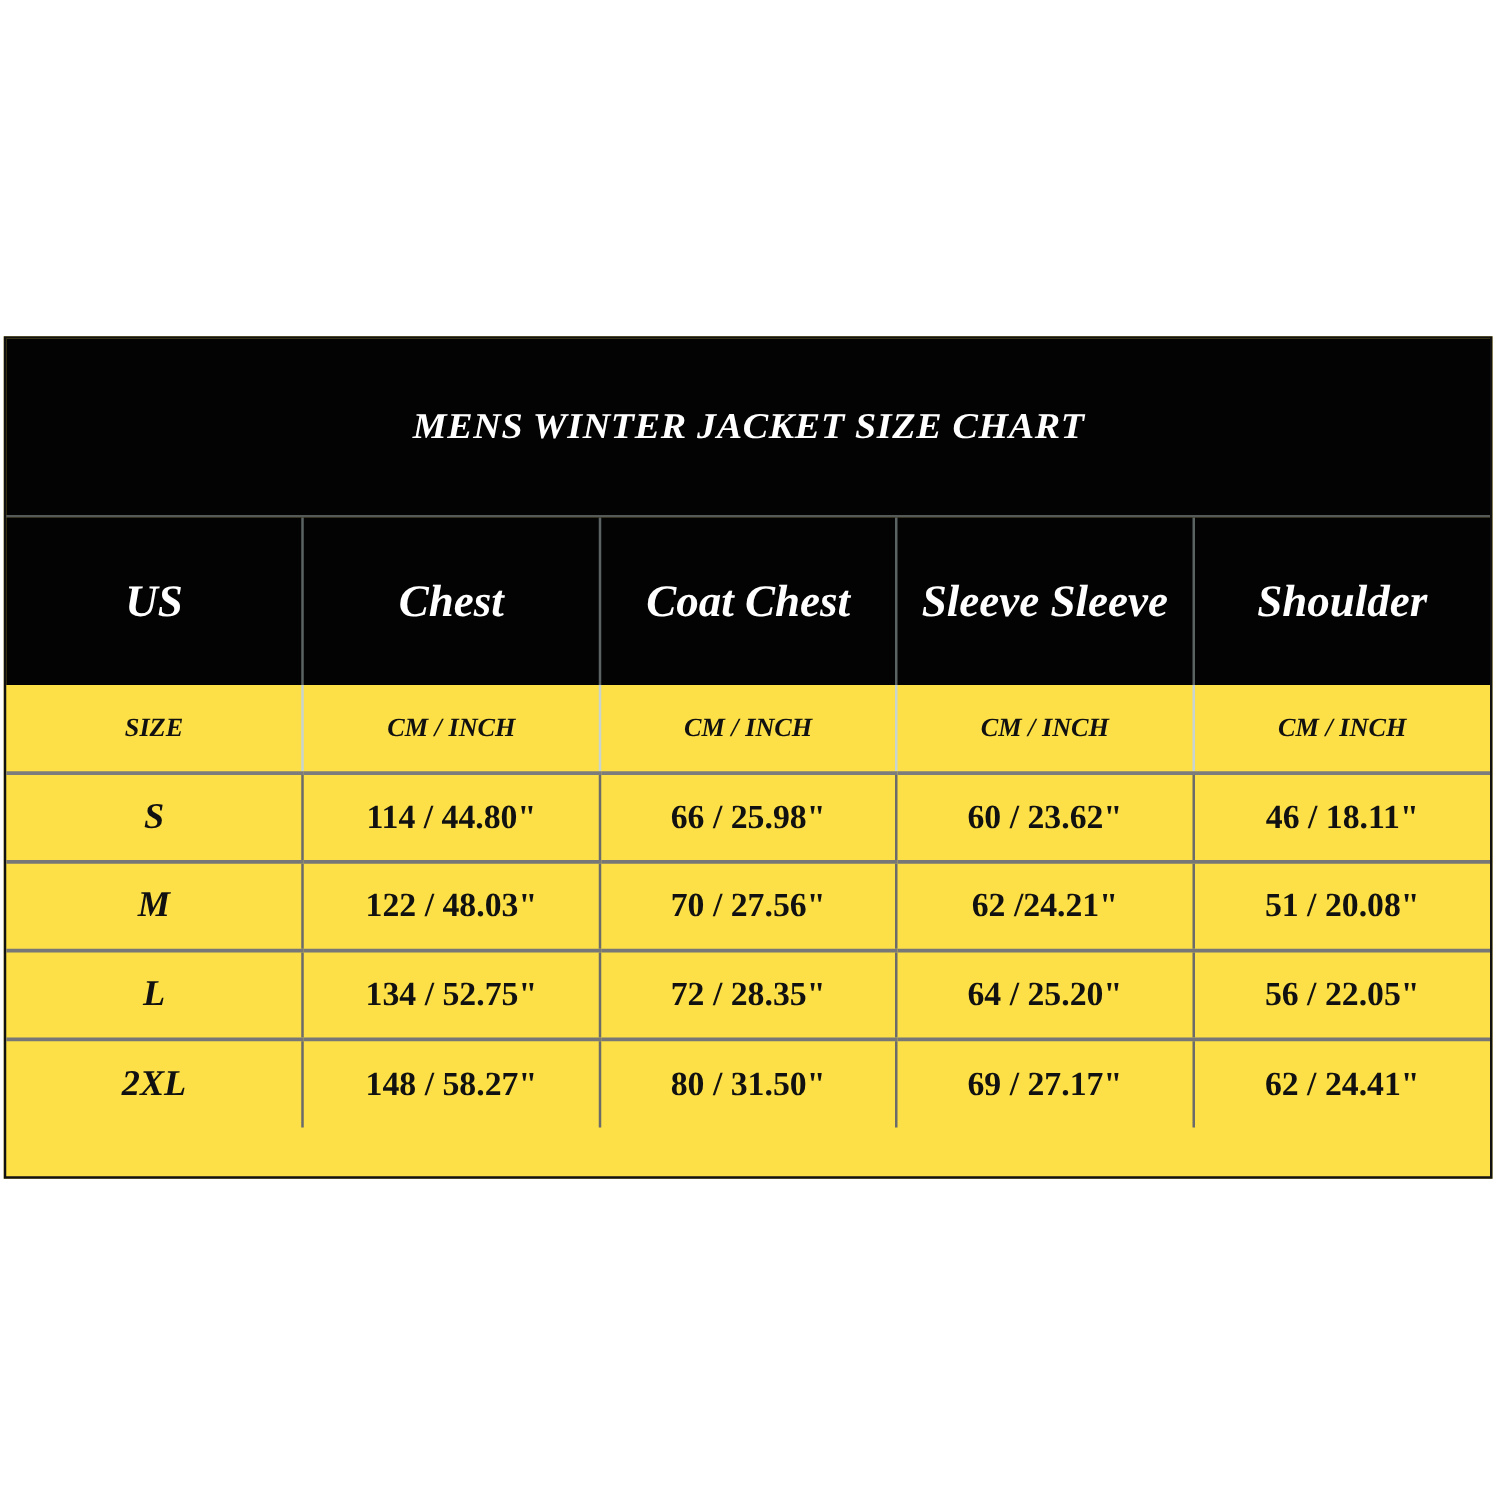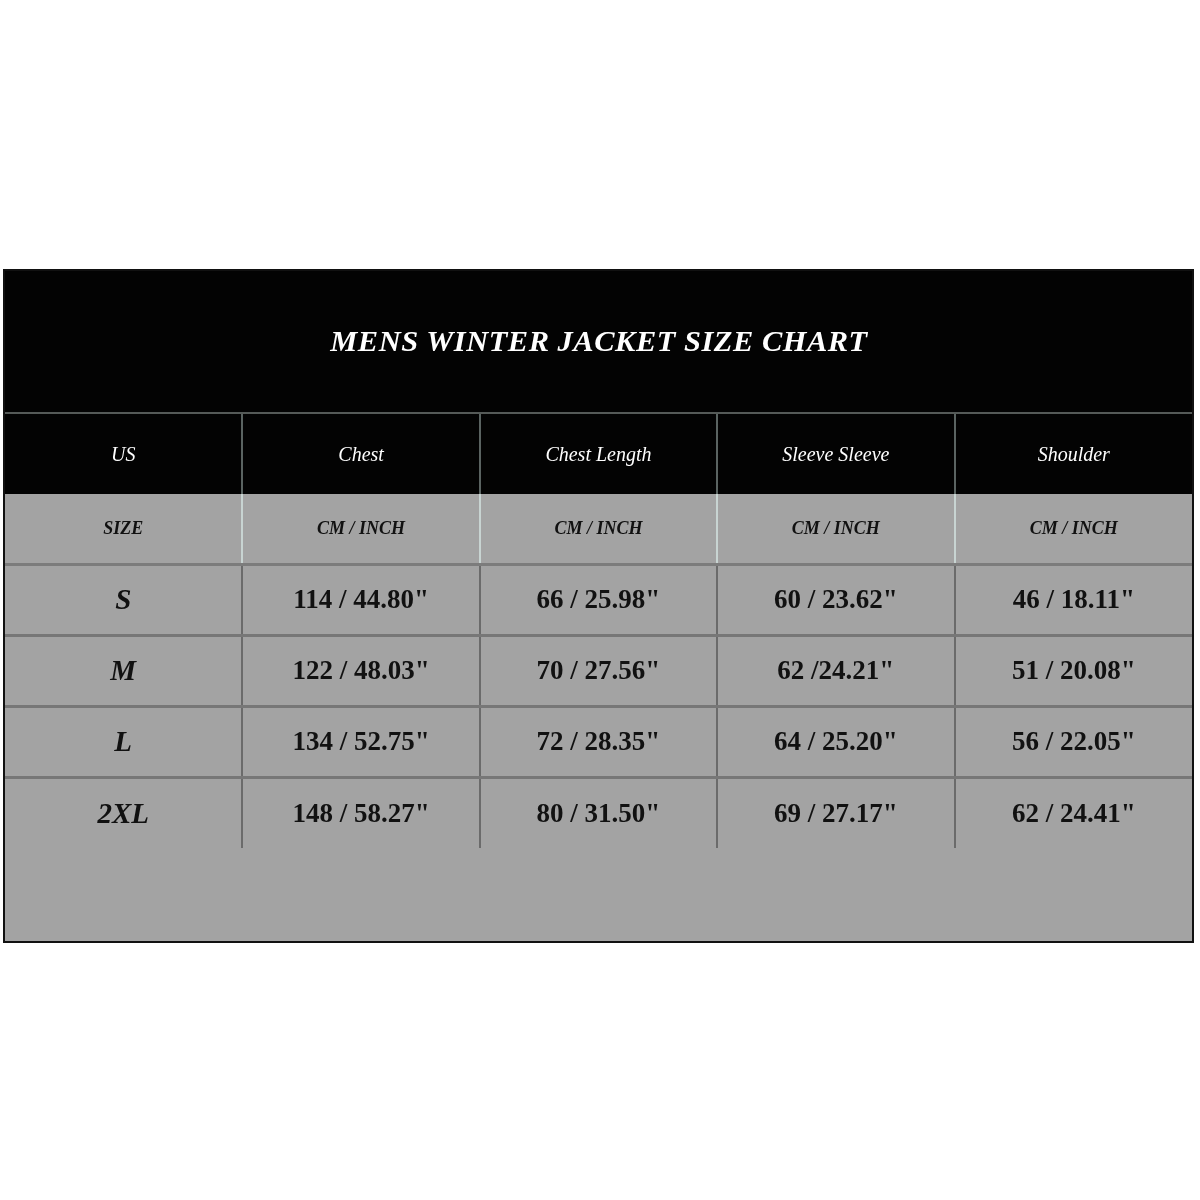--- a/index.html
+++ b/index.html
@@ -15,21 +15,21 @@
       font-family: "Liberation Serif", "DejaVu Serif", serif;
     }
     .chart {
       position: absolute;
       left: 3px;
       top: 269px;
       width: 1191px;
       height: 674px;
       border: 2px solid #111;
       box-sizing: border-box;
-      background: #a3a3a3;
+      background: #fde047;
     }
     .title-band {
       position: absolute;
       left: 0; top: 0;
       width: 100%;
       height: 143px;
       background: #030303;
       display: flex;
       align-items: center;
       justify-content: center;
@@ -55,31 +55,31 @@
     td, th {
       text-align: center;
       vertical-align: middle;
       padding: 0;
       box-sizing: border-box;
     }
     th {
       background: #030303;
       color: #ffffff;
       font-style: italic;
-      font-weight: normal;
-      font-size: 20px;
-      height: 80px;
+      font-weight: bold;
+      font-size: 36px;
+      height: 134px;
       border-left: 2px solid #5a6361;
     }
     th:first-child { border-left: none; }
     .units td {
       height: 70px;
       font-style: italic;
       font-weight: bold;
-      font-size: 18px;
+      font-size: 21px;
       color: #111;
       border-left: 2px solid #c8d4d2;
       border-bottom: 3px solid #7c7c7c;
     }
     .units td:first-child { border-left: none; }
     .data td {
       height: 71px;
       font-weight: bold;
       font-size: 27px;
       color: #111;
@@ -98,21 +98,21 @@
 
 <div class="chart">
   <div class="title-band">
     <div class="title">MENS WINTER JACKET SIZE CHART</div>
   </div>
   <table>
     <thead>
       <tr>
         <th>US</th>
         <th>Chest</th>
-        <th>Chest Length</th>
+        <th>Coat Chest</th>
         <th>Sleeve Sleeve</th>
         <th>Shoulder</th>
       </tr>
     </thead>
     <tbody>
       <tr class="units">
         <td>SIZE</td>
         <td>CM / INCH</td>
         <td>CM / INCH</td>
         <td>CM / INCH</td>

